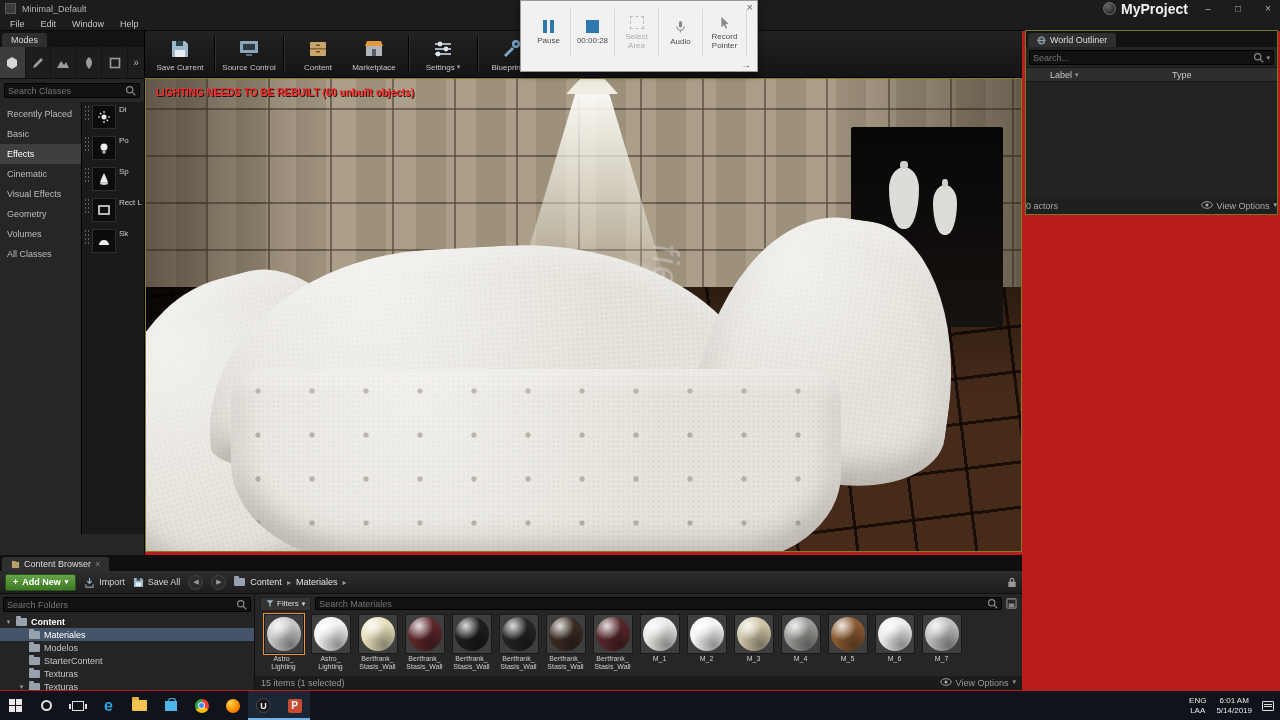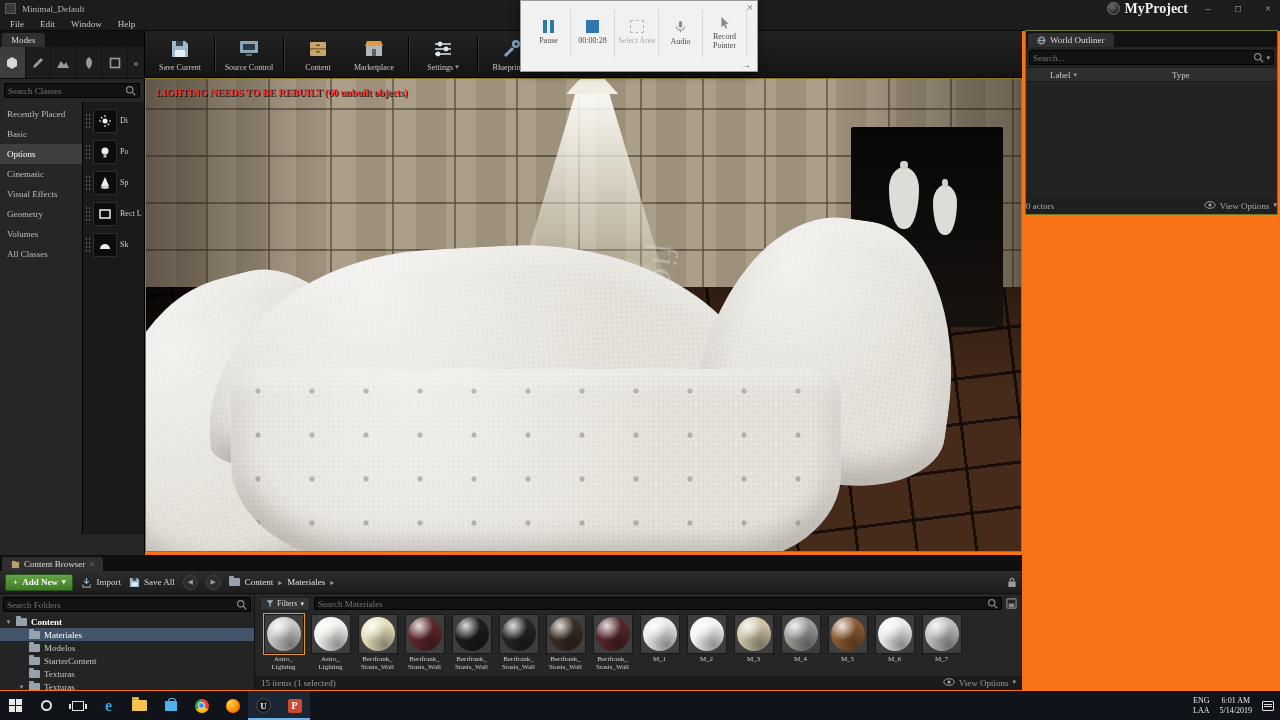--- a/index.html
+++ b/index.html
@@ -1,18 +1,18 @@
 <!DOCTYPE html>
 <html><head>
 <meta charset="utf-8">
 <style>
   *{margin:0;padding:0;box-sizing:border-box}
   html,body{background:#000}
-  .screen{position:relative;width:1280px;height:720px;background:#f97316;overflow:hidden;
-          font-family:Liberation Serif, serif;color:#ccc;font-size:9px}
+  .screen{position:relative;width:1280px;height:720px;background:#b91c1c;overflow:hidden;
+          font-family:Liberation Sans, sans-serif;color:#ccc;font-size:9px}
 
   
   .titlebar{position:absolute;left:0;top:0;width:100%;height:17px;background:#1c1c1c;display:flex;align-items:center}
   .app-icon{width:11px;height:11px;margin:0 6px 0 5px;background:#3a3a3a;border:1px solid #5a5a5a}
   .window-title{font-size:9px;color:#b5b5b5}
   .titlebar-right{position:absolute;right:2px;top:0;height:17px;display:flex;align-items:center;gap:10px}
   .project-badge{display:flex;align-items:center;gap:5px}
   .ue-logo{width:13px;height:13px;border-radius:50%;background:radial-gradient(circle at 35% 30%,#6a6a6a,#101010);border:1px solid #777}
   .project-name{font-size:14px;color:#f0f0f0;font-weight:bold}
   .win-btn{width:20px;height:15px;display:flex;align-items:center;justify-content:center;color:#b0b0b0;font-size:10px;line-height:1}
@@ -37,21 +37,21 @@
   .mode-tab.sel{background:#3d3d3d}
   .mode-chevron{width:16px;display:flex;align-items:center;justify-content:center;color:#aaa;font-size:10px}
   .modes-search-wrap{padding:4px}
   .searchbox{background:#121212;border:1px solid #000;border-radius:2px;display:flex;align-items:center;height:15px;padding:0 3px;gap:2px}
   .searchbox input{flex:1;background:transparent;border:0;outline:0;color:#9a9a9a;font-size:9px;font-family:inherit;min-width:0}
   .modes-body{display:flex;height:432px}
   .cat-col{width:82px;padding-top:2px}
   .cat{height:20px;line-height:20px;padding-left:7px;font-size:9px;color:#bdbdbd;white-space:nowrap}
   .cat.sel{background:#3f3f3f;color:#fff}
   .items-col{flex:1;background:#1a1a1a;border-left:1px solid #000;padding-top:3px}
-  .light-item{height:31px;display:flex;align-items:center;gap:3px;padding:0 2px}
+  .light-item{height:31px;display:flex;align-items:flex-start;gap:3px;padding:0 2px}
   .grip{width:5px;height:16px;background-image:radial-gradient(circle,#616161 .9px,transparent 1.1px);background-size:3px 4px}
   .light-ico{width:24px;height:24px;background:#0c0c0c;border:1px solid #2d2d2d;display:flex;align-items:center;justify-content:center;flex:none}
   .light-lbl{font-size:8px;color:#cfcfcf;overflow:hidden;white-space:nowrap}
 
   
   .viewport{position:absolute;left:145px;top:78px;width:877px;height:474px;overflow:hidden;background:#2a1a10;border:1px solid #8a7a28}
   .vp-wall{position:absolute;left:0;top:0;width:100%;height:46%;background-color:#a89a84;background-image:
      linear-gradient(90deg,rgba(35,26,18,.55),rgba(0,0,0,0) 20%,rgba(0,0,0,0) 78%,rgba(28,20,12,.45)),
      repeating-linear-gradient(90deg,rgba(255,255,255,.05) 0 30px,rgba(0,0,0,.06) 30px 60px),
      repeating-linear-gradient(90deg,rgba(72,60,46,0) 0 60px,rgba(72,60,46,.65) 60px 62px),
@@ -343,21 +343,21 @@
               <circle cx="6" cy="6" r="4" fill="none" stroke="#8a8a8a" stroke-width="1.5"></circle>
               <line x1="9" y1="9" x2="13" y2="13" stroke="#8a8a8a" stroke-width="1.5"></line>
             </svg>
           </span>
       </div>
     </div>
     <div class="modes-body">
       <div class="cat-col">
         <div class="cat">Recently Placed</div>
         <div class="cat">Basic</div>
-        <div class="cat sel">Options</div>
+        <div class="cat sel">Effects</div>
         <div class="cat">Cinematic</div>
         <div class="cat">Visual Effects</div>
         <div class="cat">Geometry</div>
         <div class="cat">Volumes</div>
         <div class="cat">All Classes</div>
       </div>
       <div class="items-col">
         <div class="light-item">
           <span class="grip"></span>
           <span class="light-ico">

